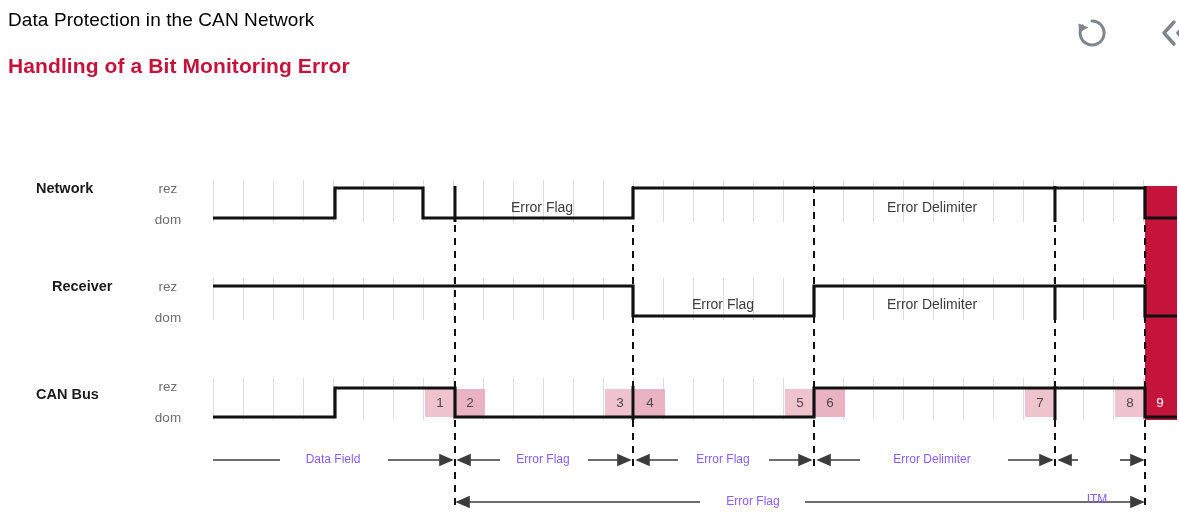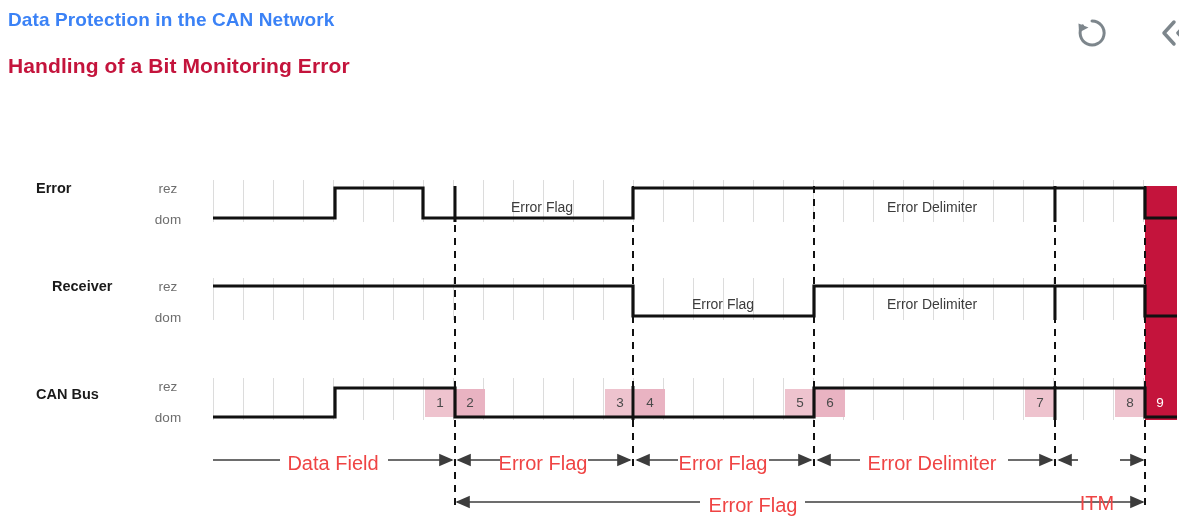--- a/index.html
+++ b/index.html
@@ -7,37 +7,37 @@
     width:1179px;height:522px;
     background:#ffffff;
     font-family:"Liberation Sans", sans-serif;
     overflow:hidden;
     position:relative;
   }
   
   #header{position:absolute;left:0;top:0;width:1179px;height:100px;}
   #kicker{
     position:absolute;left:8px;top:9px;
-    font-size:19px;font-weight:bold;color:#3b82f6;letter-spacing:.1px;
+    font-size:19px;font-weight:normal;color:#000000;letter-spacing:.1px;
   }
   #main-title{
     position:absolute;left:8px;top:54px;
     font-size:21px;font-weight:bold;color:#c4143c;letter-spacing:.1px;
   }
   #replay-icon{position:absolute;left:1073px;top:14px;width:38px;height:38px;cursor:pointer;}
   #prev-icon{position:absolute;left:1158px;top:14px;width:32px;height:38px;cursor:pointer;overflow:hidden;}
 
   
   #diagram{position:absolute;left:0;top:0;width:1179px;height:522px;}
   svg#wave{position:absolute;left:0;top:0;}
 
   
   .row-name{position:absolute;font-size:14.5px;font-weight:bold;color:#1a1a1a;}
   .lvl{position:absolute;font-size:13.5px;color:#6e6e6e;text-align:center;width:40px;}
-  .seg-label{position:absolute;font-size:20px;color:#ef4444;text-align:center;}
+  .seg-label{position:absolute;font-size:12px;color:#8b5cf6;text-align:center;}
   .wave-label{position:absolute;font-size:14px;color:#3c3c3c;text-align:center;}
   .bitnum{position:absolute;font-size:13.5px;color:#4a4a4a;text-align:center;width:30px;line-height:28px;}
   .bitnum.hi{color:#ffffff;}
   #watermark{
     position:absolute;left:990px;top:489px;
     font-size:15px;color:#c9c9c9;white-space:nowrap;
   }
 </style>
 </head>
 <body>
@@ -218,21 +218,21 @@
       <line x1="1059" y1="460" x2="1078" y2="460" stroke="#3c3c3c" stroke-width="1.6" marker-start="url(#arrL)"></line>
       <line x1="1120" y1="460" x2="1143" y2="460" stroke="#3c3c3c" stroke-width="1.6" marker-end="url(#arrR)"></line>
     </g>
 
     <g>
       <line x1="457" y1="502" x2="700" y2="502" stroke="#3c3c3c" stroke-width="1.6" marker-start="url(#arrL)"></line>
       <line x1="805" y1="502" x2="1143" y2="502" stroke="#3c3c3c" stroke-width="1.6" marker-end="url(#arrR)"></line>
     </g>
   </svg>
 
-  <div class="row-name" style="left:36px;top:180px;">Error</div>
+  <div class="row-name" style="left:36px;top:180px;">Network</div>
   <div class="row-name" style="left:52px;top:278px;">Receiver</div>
   <div class="row-name" style="left:36px;top:386px;">CAN Bus</div>
 
   <div class="lvl" style="left:148px;top:181px;">rez</div>
   <div class="lvl" style="left:148px;top:212px;">dom</div>
   <div class="lvl" style="left:148px;top:279px;">rez</div>
   <div class="lvl" style="left:148px;top:310px;">dom</div>
   <div class="lvl" style="left:148px;top:379px;">rez</div>
   <div class="lvl" style="left:148px;top:410px;">dom</div>
 

